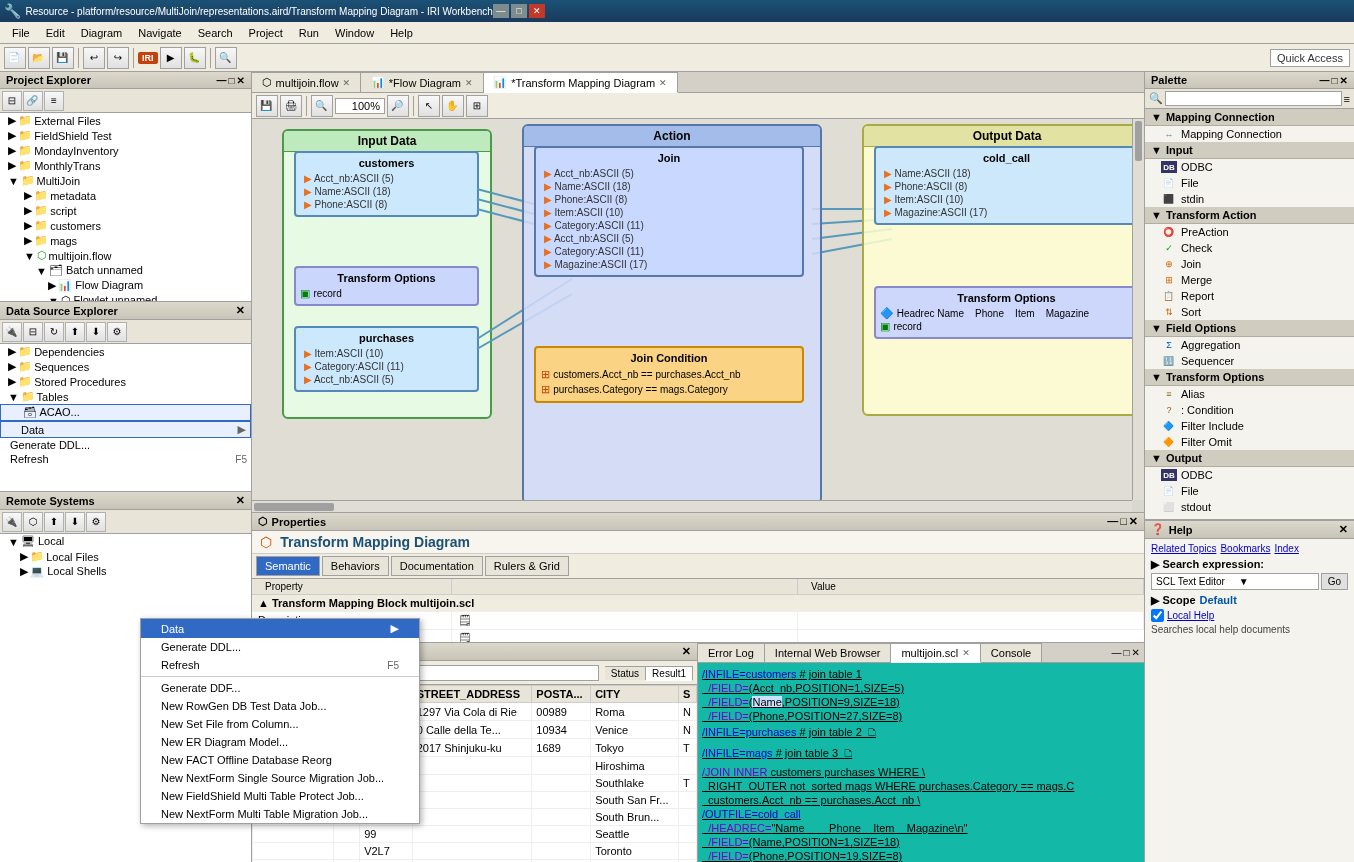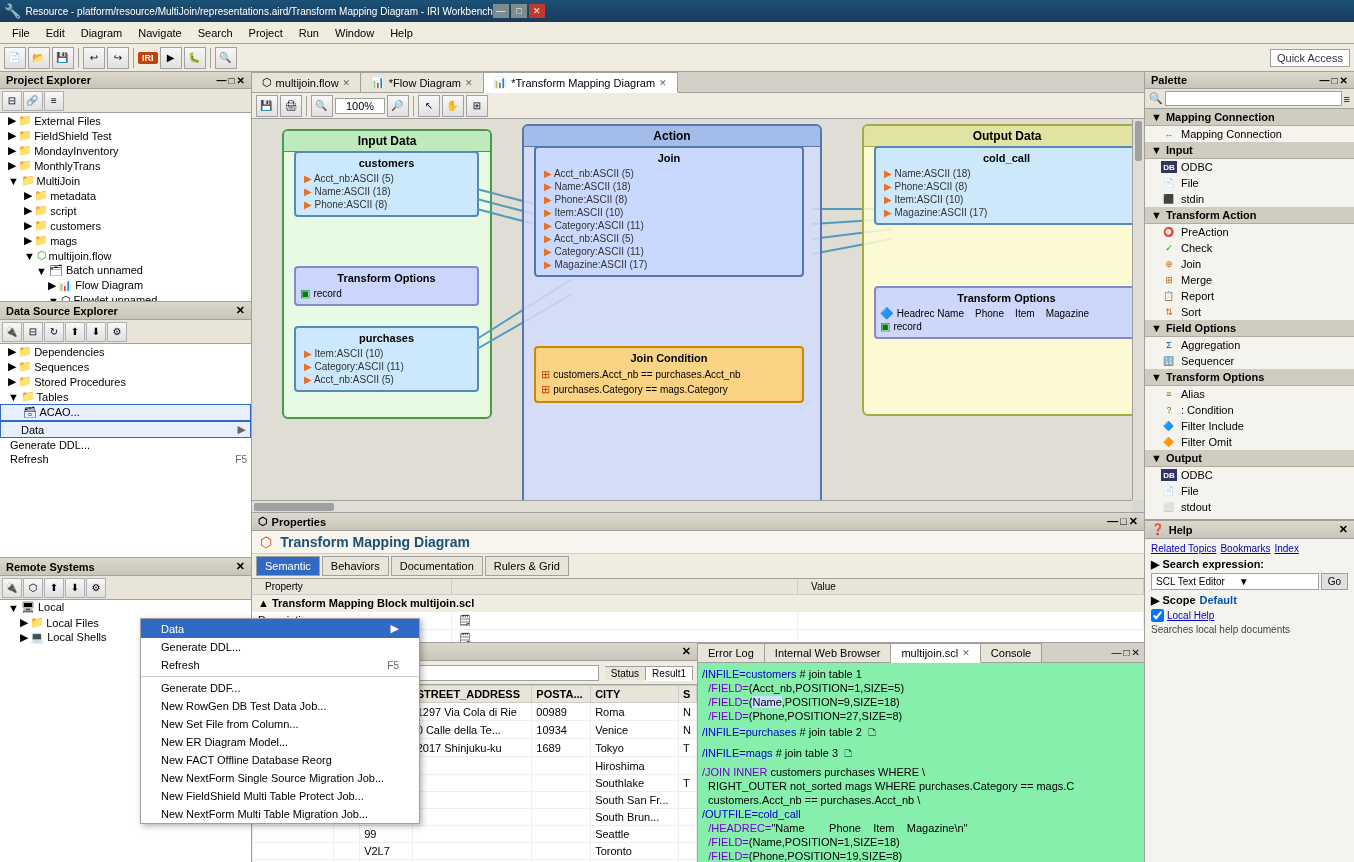--- a/index.html
+++ b/index.html
@@ -69,21 +69,21 @@
     #sql-panel { width: 50%; border-right: 1px solid #a0a0a0; display: flex; flex-direction: column; }
     #log-panel { flex: 1; display: flex; flex-direction: column; }
     
     .sql-toolbar { background: #f0ece0; height: 24px; display: flex; align-items: center; padding: 0 4px; border-bottom: 1px solid #a0a0a0; gap: 2px; }
     .sql-input { flex: 1; border: 1px solid #a0a0a0; padding: 1px 4px; font-size: 11px; background: white; }
     
     .results-table { width: 100%; border-collapse: collapse; font-size: 10px; }
     .results-table th { background: #e8e4d8; border: 1px solid #ccc; padding: 2px 4px; text-align: left; }
     .results-table td { border: 1px solid #eee; padding: 2px 4px; }
     
-    .log-content { flex: 1; overflow-y: auto; background: #86efac; font-family: monospace; font-size: 10px; padding: 4px; }
+    .log-content { flex: 1; overflow-y: auto; background: #14b8a6; font-family: monospace; font-size: 10px; padding: 4px; text-decoration: underline; }
     .log-line { padding: 1px 0; }
     .log-highlight { color: #0000cc; }
     .log-keyword { color: #7700cc; }
     
     
     .palette-section { }
     .palette-section-header { background: #d0ccc0; padding: 2px 6px; font-weight: bold; font-size: 11px; cursor: pointer; display: flex; align-items: center; gap: 4px; border-bottom: 1px solid #b0acA0; }
     .palette-item { padding: 2px 16px; display: flex; align-items: center; gap: 4px; cursor: pointer; font-size: 11px; }
     .palette-icon { width: 16px; height: 12px; display: inline-flex; align-items: center; justify-content: center; font-size: 9px; }
     
@@ -103,21 +103,21 @@
     
     
     .sem-btn { padding: 3px 8px; background: #e8e4d8; border: 1px solid #a0a0a0; cursor: pointer; font-size: 11px; }
     .sem-btn.active { background: #316ac5; color: white; }
     
     .prop-title-row { display: flex; align-items: center; gap: 8px; padding: 3px 8px; border-bottom: 1px solid #ccc; background: #f8f5ee; }
     .prop-title { color: #1a5276; font-size: 14px; font-weight: bold; }
     
     
     #project-explorer { height: 230px; display: flex; flex-direction: column; border-bottom: 1px solid #a0a0a0; }
-    #datasource-explorer { height: 256px; display: flex; flex-direction: column; border-bottom: 1px solid #a0a0a0; }
+    #datasource-explorer { height: 190px; display: flex; flex-direction: column; border-bottom: 1px solid #a0a0a0; }
     #remote-systems { flex: 1; display: flex; flex-direction: column; }
     
     .mini-toolbar { background: #e8e4d8; height: 24px; display: flex; align-items: center; padding: 0 2px; gap: 1px; border-bottom: 1px solid #a0a0a0; }
     .mini-btn { width: 20px; height: 20px; display: flex; align-items: center; justify-content: center; cursor: pointer; font-size: 10px; background: linear-gradient(to bottom, #f8f8f8, #e0e0e0); border: 1px solid #b0b0b0; }
     
     
     .iri-row { background: #e8f0ff; border: 1px solid #316ac5; }
     
     .folder-icon { color: #f0c040; }
     
@@ -272,21 +272,21 @@
         <span>*Transform Mapping Diagram</span>
         <span class="tab-close">✕</span>
       </div>
     </div>
 
     <div id="diagram-toolbar">
       <div class="toolbar-btn">💾</div>
       <div class="toolbar-btn">🖨</div>
       <div class="toolbar-sep"></div>
       <div class="toolbar-btn">🔍</div>
-      <div style="background:white; border:1px solid #a0a0a0; padding:1px 4px; font-size:11px; width:50px; text-align:center;">100%</div>
+      <div style="background:white; border:1px solid #a0a0a0; padding:1px 4px; font-size:11px; width:50px; text-align:right;">100%</div>
       <div class="toolbar-btn">🔎</div>
       <div class="toolbar-sep"></div>
       <div class="toolbar-btn">↖</div>
       <div class="toolbar-btn">✋</div>
       <div class="toolbar-btn">⊞</div>
     </div>
 
     <div id="canvas" style="position:relative; flex:1; overflow:hidden; background:#d8d8d0; min-height:280px;">
 
       <div style="position:absolute; top:0; left:0; right:12px; bottom:12px; background: #e0ddd5; overflow:hidden;">

